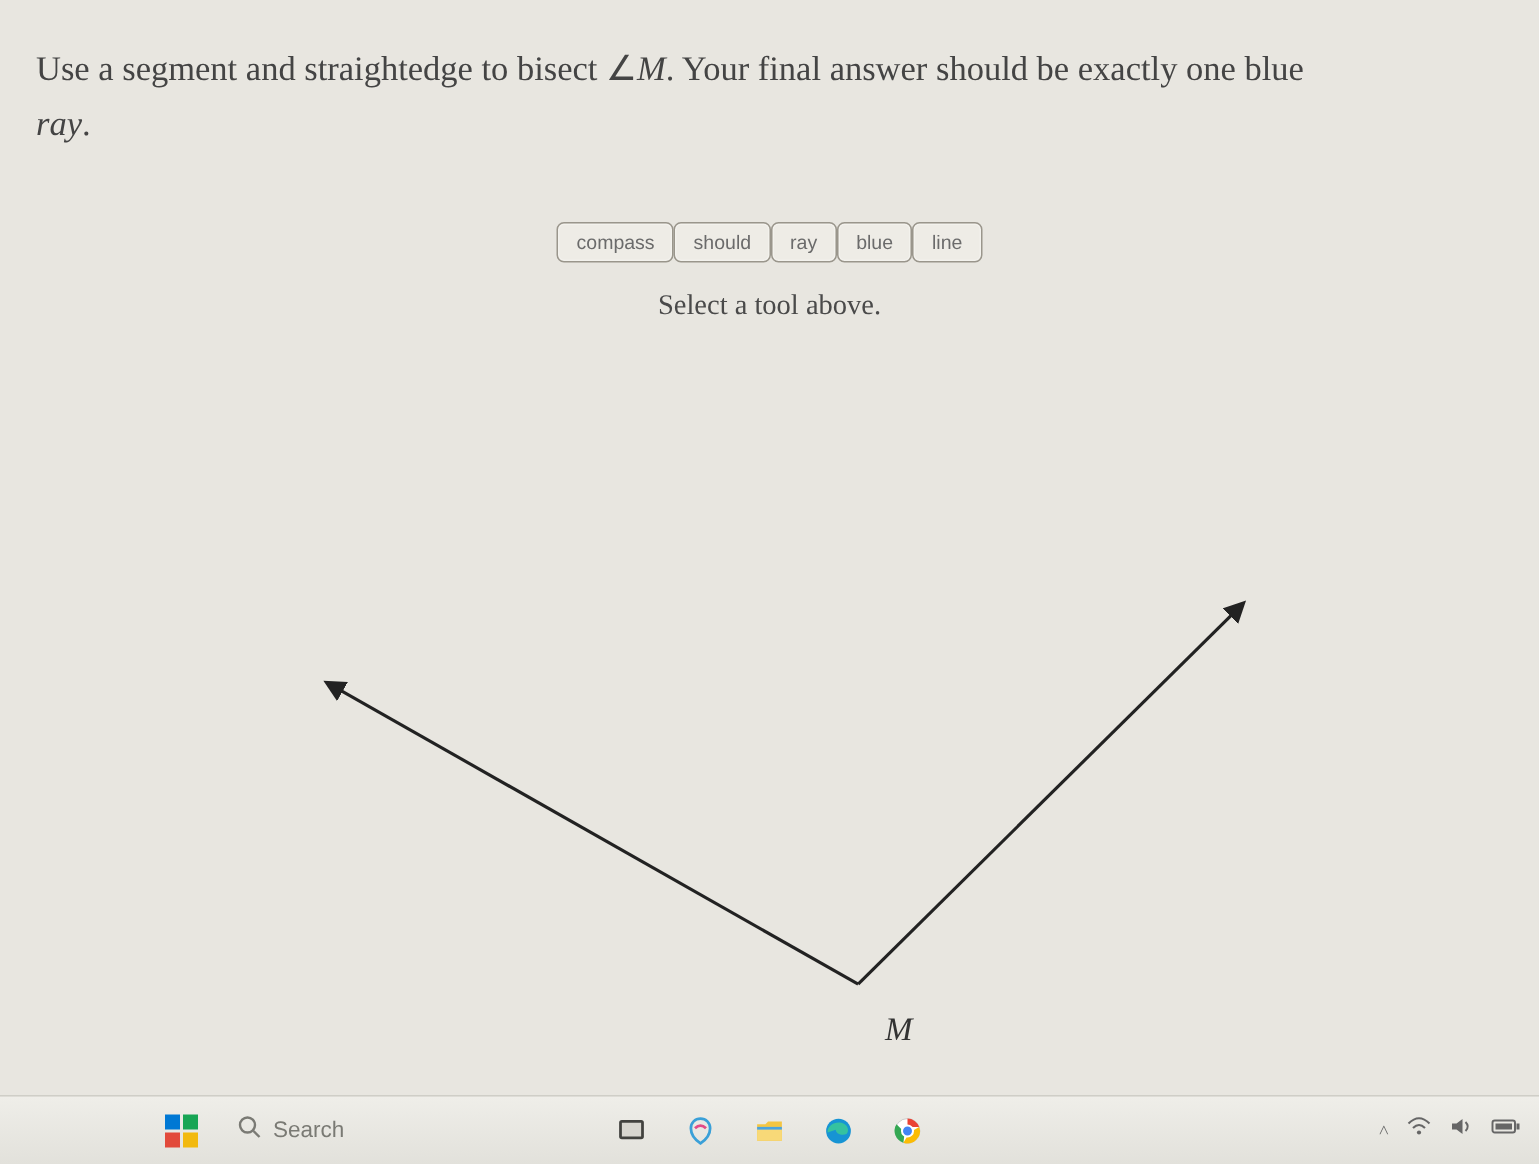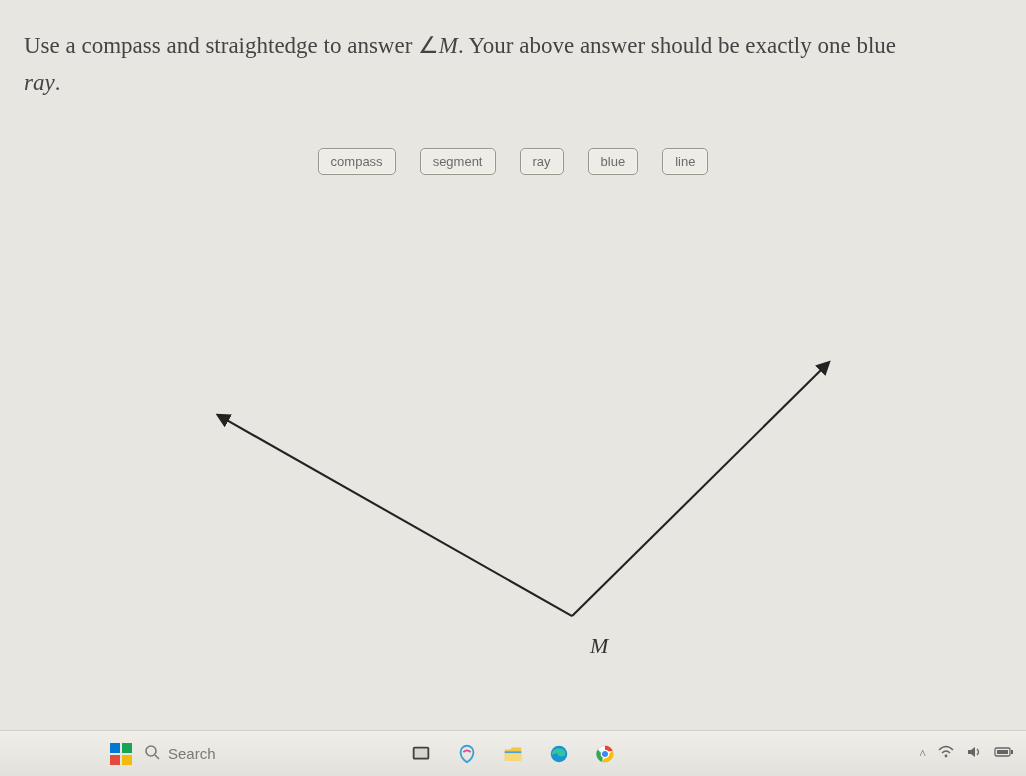--- a/index.html
+++ b/index.html
@@ -20,21 +20,21 @@
   }
   .instruction .ital { font-style: italic; }
   .instruction .angle-sym {
     font-style: normal;
     font-family: 'Times New Roman', serif;
   }
   .toolbar {
     margin-top: 46px;
     display: flex;
     justify-content: center;
-    gap: 24px;
+    gap: 0;
   }
   .tool-btn {
     font-family: Verdana, Geneva, sans-serif;
     font-size: 13px;
     color: #6b6b6b;
     background: #eeece6;
     border: 1px solid #9a968c;
     border-radius: 5px;
     padding: 5px 12px;
     cursor: pointer;
@@ -80,21 +80,21 @@
     left: 0; right: 0; bottom: 0;
     height: 46px;
     background: linear-gradient(180deg, #efeee9 0%, #e2e1db 100%);
     border-top: 1px solid #cfcec7;
     display: flex;
     align-items: center;
   }
   .tb-left {
     display: flex;
     align-items: center;
-    gap: 12px;
+    gap: 26px;
     padding-left: 110px;
   }
   .tb-center {
     position: absolute;
     left: 50%;
     transform: translateX(-50%);
     display: flex;
     align-items: center;
     gap: 20px;
   }
@@ -140,32 +140,33 @@
   }
   .tb-icon svg { width: 22px; height: 22px; }
   .tray-icon { font-size: 14px; color:#666; cursor:pointer; }
   .caret-up { font-size:12px; }
 </style>
 </head>
 <body>
 
 <div class="content">
   <p class="instruction">
-    <span>Use a compass and straightedge to answer </span><span class="angle-sym">∠</span><span class="ital">M</span><span>. Your above answer should be exactly one blue </span><br>
+    <span>Use a segment and straightedge to bisect </span><span class="angle-sym">∠</span><span class="ital">M</span><span>. Your final answer should be exactly one blue </span><br>
     <span class="ital">ray</span><span>.</span>
   </p>
 
   <div class="toolbar">
     <button class="tool-btn">compass</button>
-    <button class="tool-btn">segment</button>
+    <button class="tool-btn">should</button>
     <button class="tool-btn">ray</button>
     <button class="tool-btn">blue</button>
     <button class="tool-btn">line</button>
   </div>
 
+  <div class="tool-caption">Select a tool above.</div>
 
   <div class="canvas-area">
     <svg viewBox="0 0 1026 500">
       <defs>
         <marker id="arrow" viewBox="0 0 10 10" refX="7" refY="5" markerWidth="7" markerHeight="7" orient="auto-start-reverse">
           <path d="M 0 0 L 10 5 L 0 10 z" fill="#222"></path>
         </marker>
       </defs>
       <line x1="575" y1="440" x2="205" y2="230" stroke="#222" stroke-width="2.2" marker-end="url(#arrow)"></line>
       <line x1="575" y1="440" x2="843" y2="175" stroke="#222" stroke-width="2.2" marker-end="url(#arrow)"></line>

